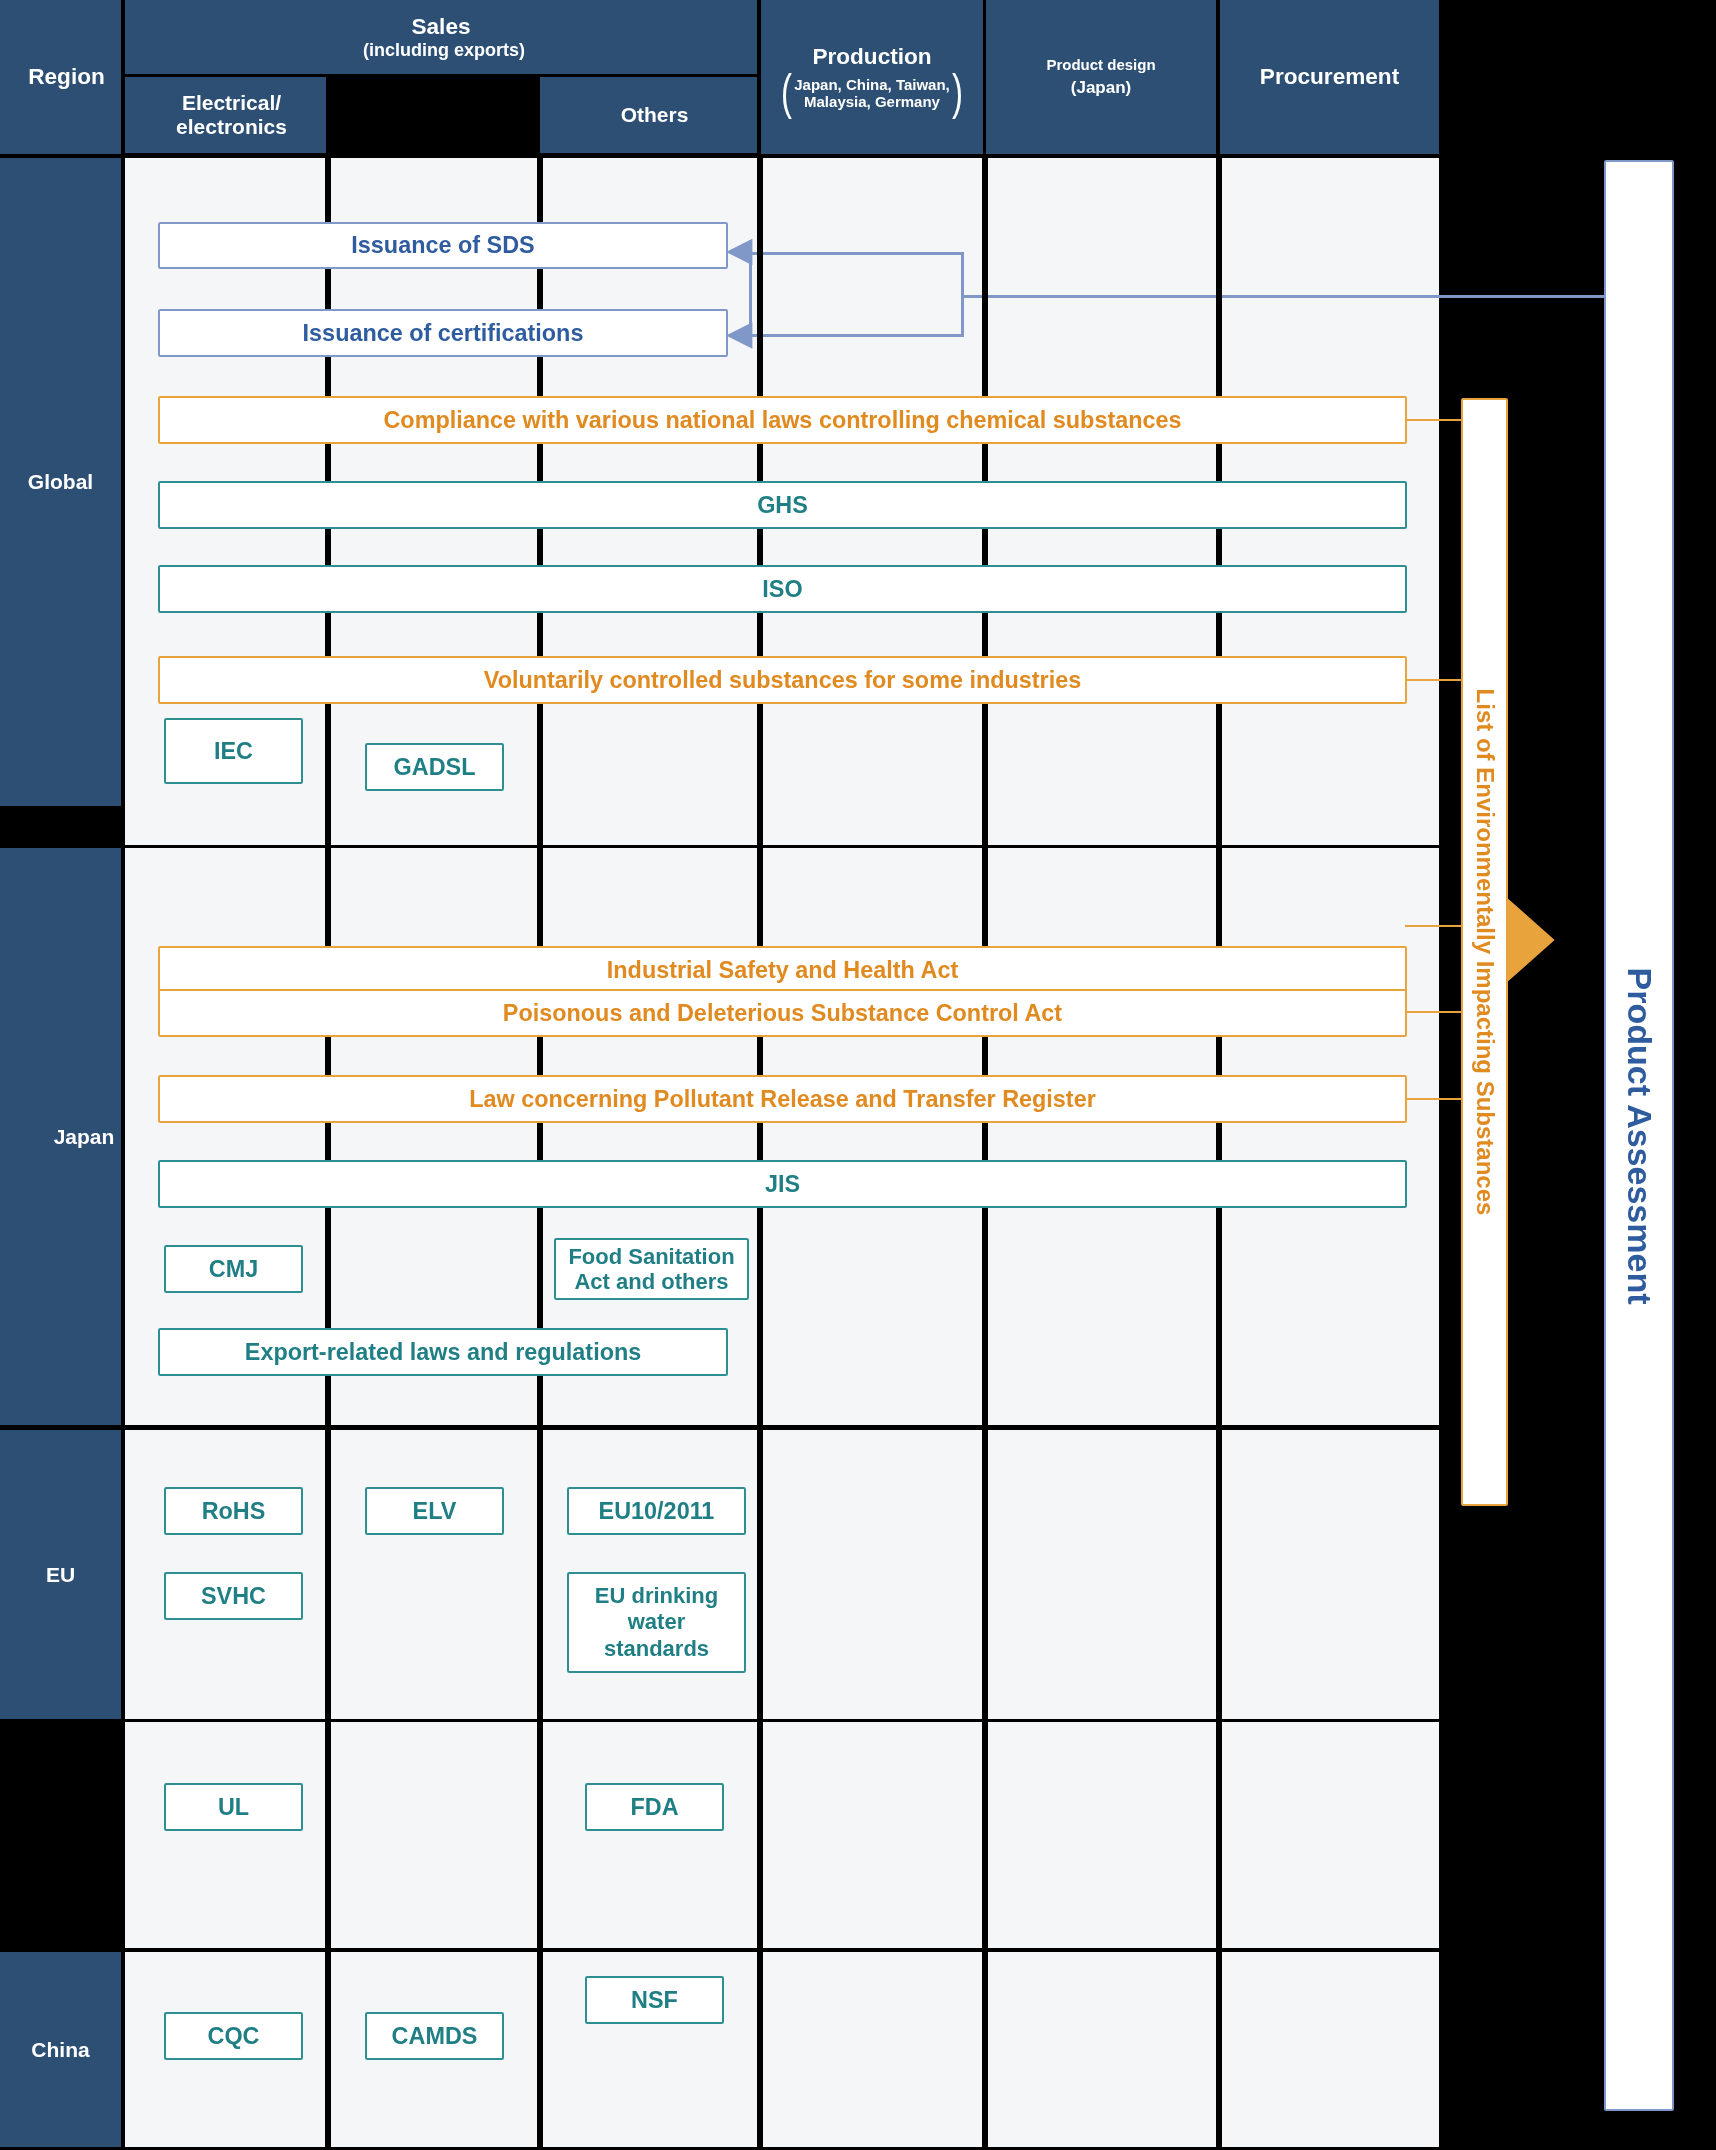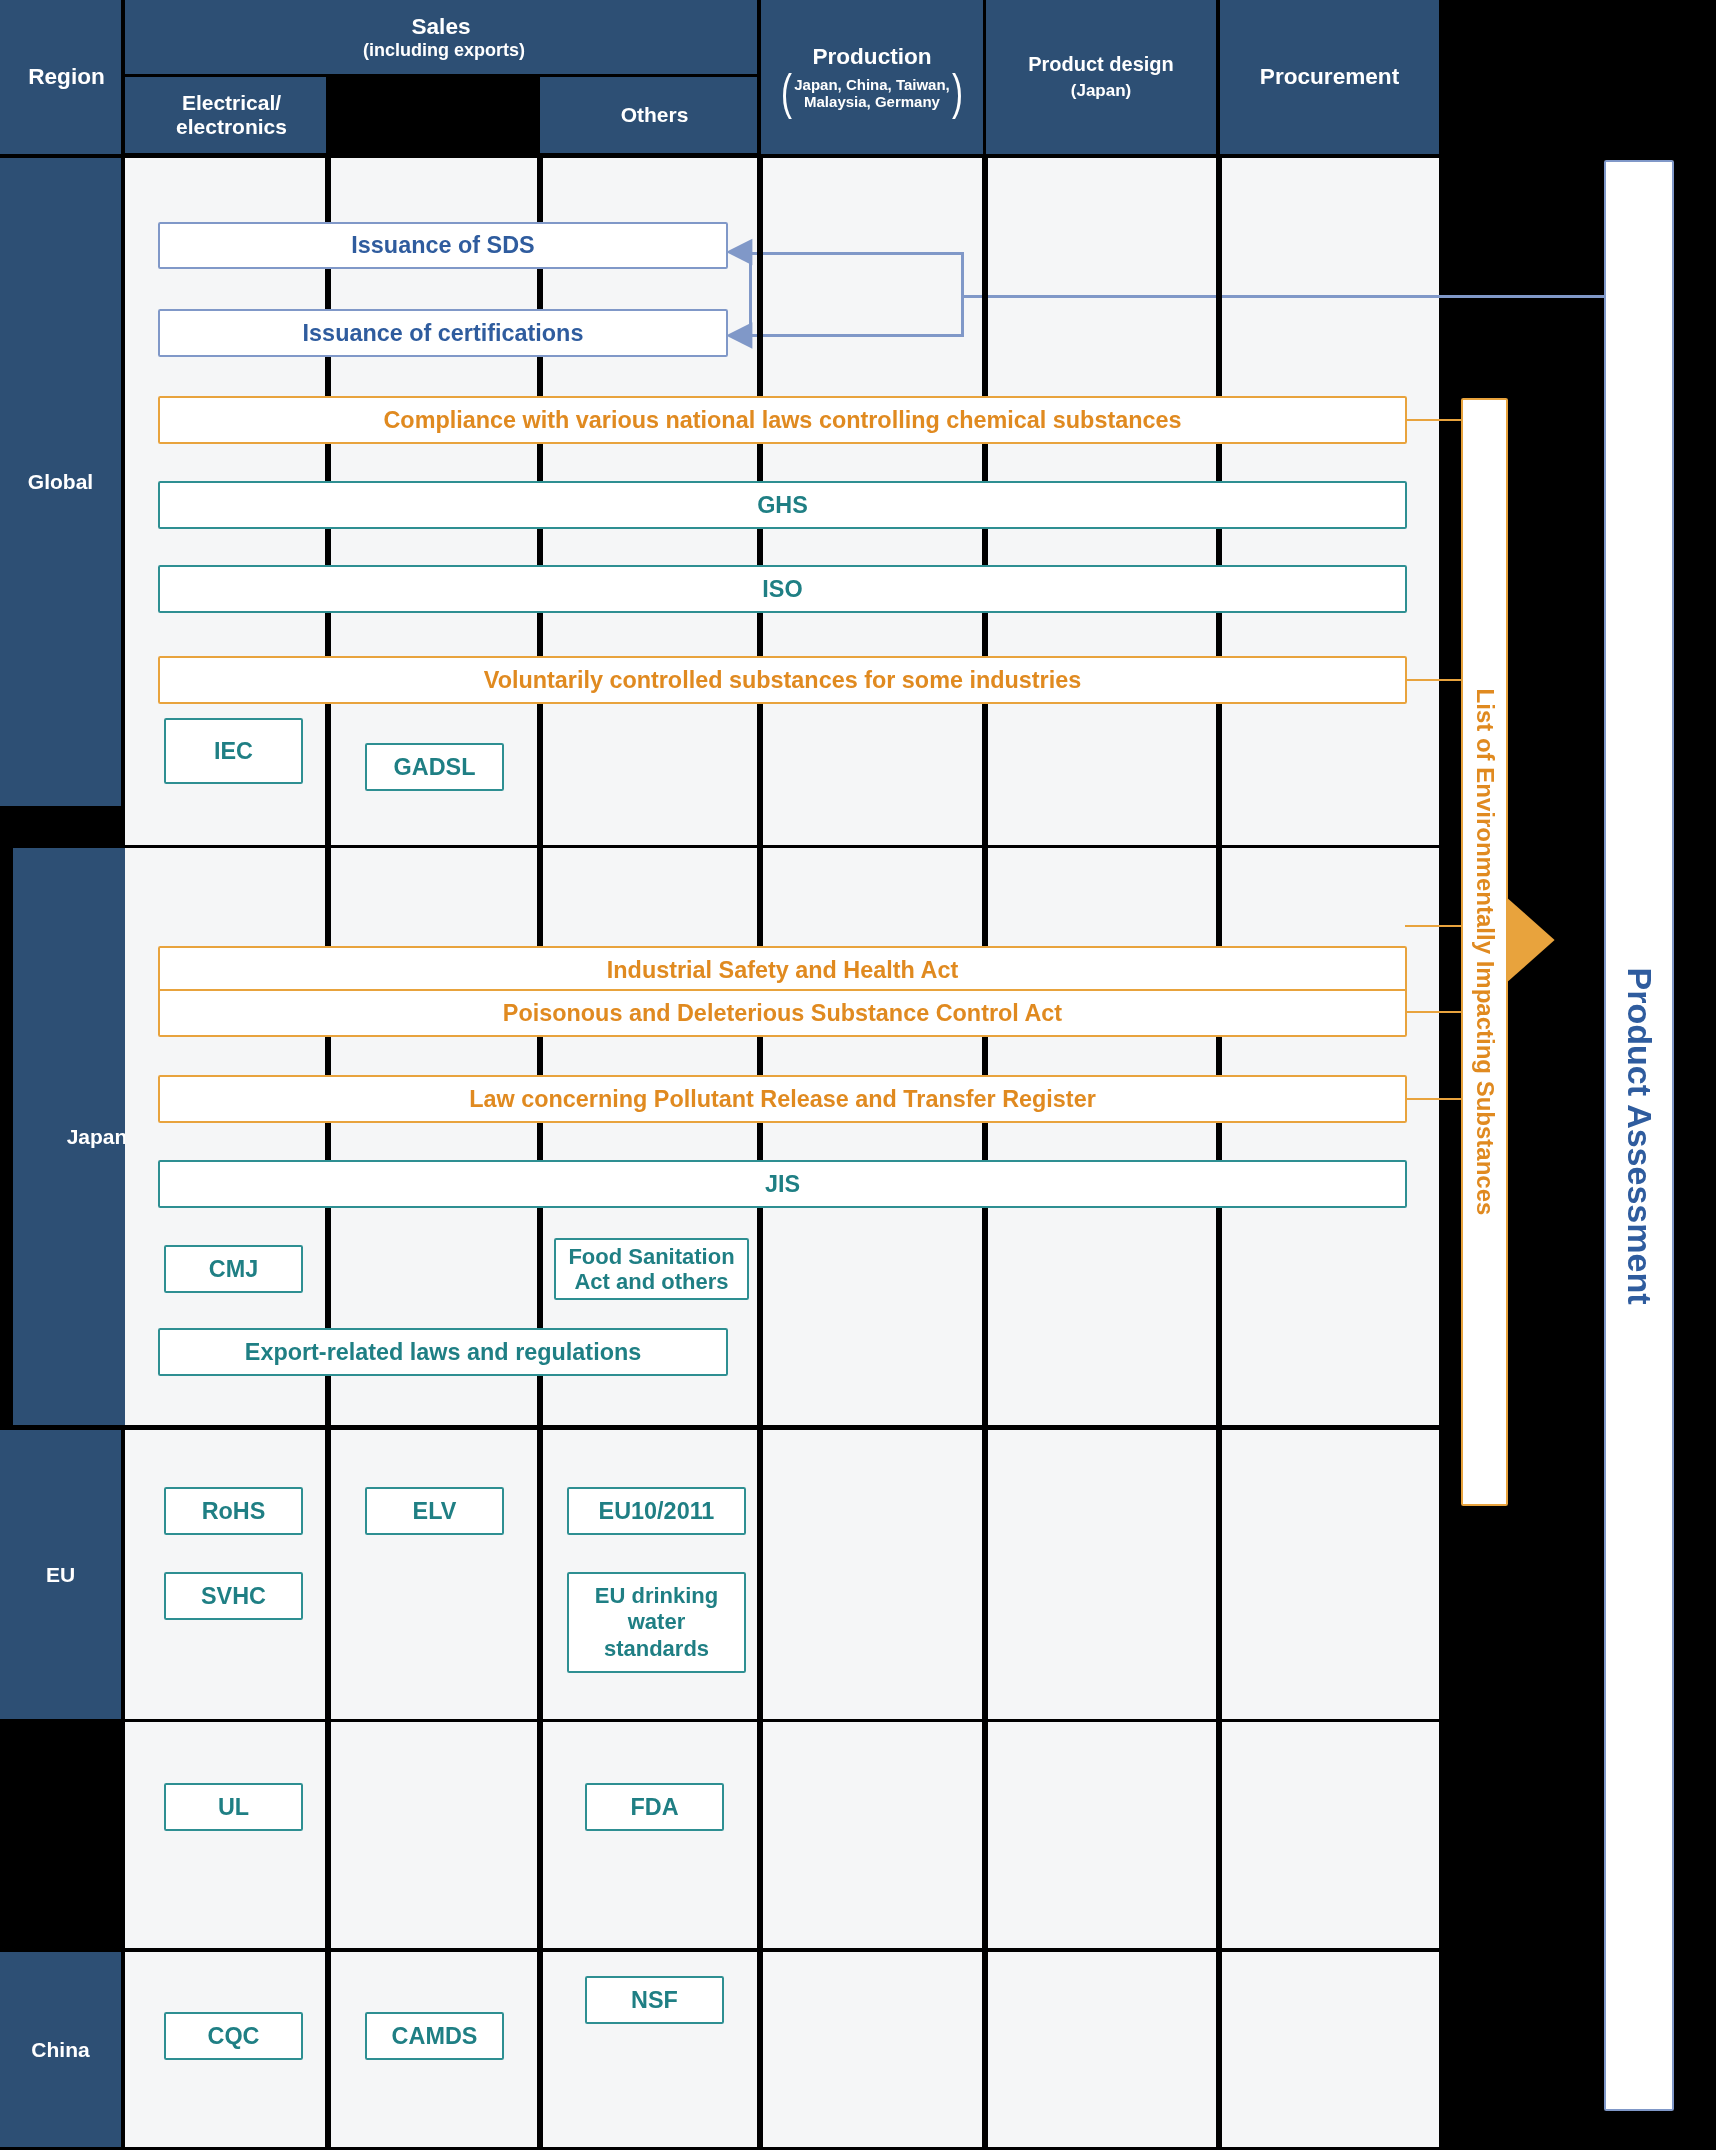--- a/index.html
+++ b/index.html
@@ -68,32 +68,32 @@
       <span style="font-size:33px;line-height:0.8;font-weight:300;transform:scaleY(1.5);">(</span>
       <span style="display:flex;flex-direction:column;margin:0 2.3px;">
         <span class="hdr-tiny">Japan, China, Taiwan,</span>
         <span class="hdr-tiny">Malaysia, Germany</span>
       </span>
       <span style="font-size:33px;line-height:0.8;font-weight:300;transform:scaleY(1.5);">)</span>
     </div>
   </div>
 
   <div class="hdr" style="left:986px;top:0;width:230px;height:154px;flex-direction:column;">
-    <span style="font-size:20px;font-weight:bold;">Product design</span>
+    <span style="font-size:15px;font-weight:bold;">Product design</span>
     <span style="font-size:17px;font-weight:bold;margin-top:4.7px;">(Japan)</span>
   </div>
 
   <div class="hdr" style="left:1220px;top:0;width:219px;height:154px;">
     <span style="font-size:22.6px;font-weight:bold;">Procurement</span>
   </div>
 
   <div class="region" style="left:0;top:158px;width:121px;height:648px;align-items:center;">
     <span>Global</span>
   </div>
-  <div class="region" style="left:13px;top:848px;width:121px;height:577px;padding-left:47px;">
+  <div class="region" style="left:0;top:848px;width:121px;height:577px;padding-left:47px;">
     <span>Japan</span>
   </div>
   <div class="region" style="left:0;top:1430px;width:121px;height:289px;">
     <span>EU</span>
   </div>
   <div class="region" style="left:0;top:1952px;width:121px;height:195px;">
     <span>China</span>
   </div>
 
   <div class="cell" style="left:125px;top:158px;width:201px;height:687px;"></div>

